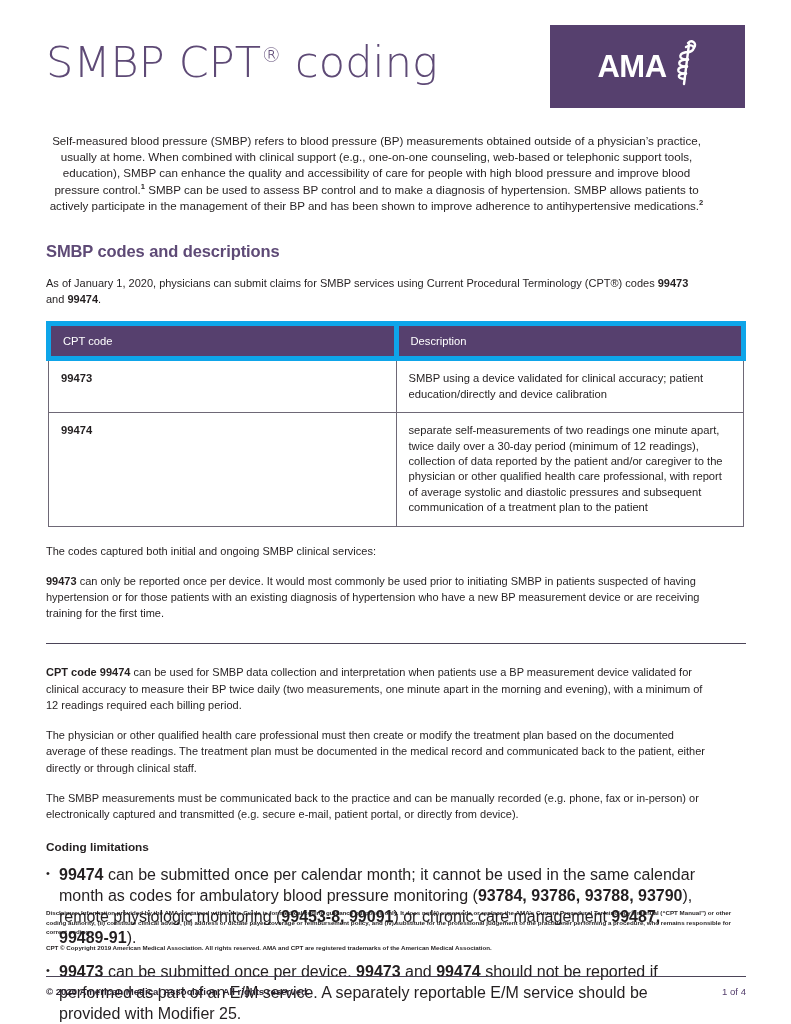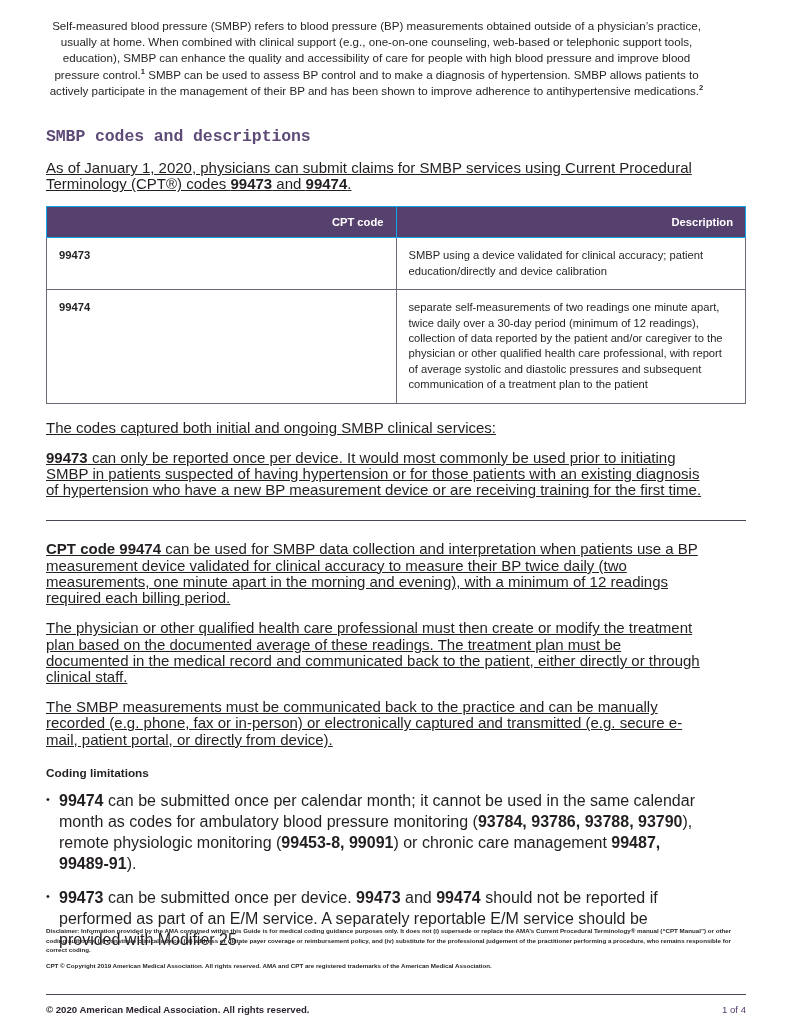--- a/index.html
+++ b/index.html
@@ -82,47 +82,45 @@
     padding-right: 38px;
   }
   sup { font-size: 7.6px; vertical-align: super; line-height: 0; font-weight: bold;}
 
   h2.section-head {
     color: #5e4a76;
     font-size: 16.5px;
     font-weight: bold;
     margin: 28px 0 14px 0;
     letter-spacing: -0.1px;
-    font-family: Liberation Mono, monospace;
   }
 
   p.para {
-    font-size: 15px;
+    font-size: 11px;
     line-height: 16.2px;
     margin: 0 0 14px 0;
     padding-right: 38px;
-    text-decoration: underline;
   }
   .b { font-weight: bold; }
 
   
   table.codes {
     width: 700px;
     border-collapse: collapse;
     margin: 6px 0 16px 0;
     table-layout: fixed;
   }
   table.codes th {
     background: #56406e;
     color: #ffffff;
     font-size: 11.2px;
-    font-weight: bold;
-    text-align: right;
+    font-weight: normal;
+    text-align: left;
     padding: 9px 12px;
-    border: 1px solid #0ea5e9;
+    border: 5px solid #0ea5e9;
   }
   table.codes td {
     border: 1px solid #6e6876;
     font-size: 11.2px;
     line-height: 15.4px;
     padding: 10px 12px;
     vertical-align: top;
     background: #ffffff;
   }
   table.codes td.code-cell {
@@ -207,20 +205,42 @@
     font-size: 9.6px;
     color: #56406e;
     font-weight: normal;
   }
 </style>
 </head>
 <body>
 
 <div class="page">
 
+  <div class="header">
+    <h1 class="doc-title"><span>SMBP CPT</span><span class="reg">®</span><span> coding</span></h1>
+
+    <div class="logo-block">
+      <div class="logo-inner">
+        <span class="logo-text">AMA</span>
+        <span class="logo-mark">
+          <svg width="34" height="50" viewBox="0 0 34 50" xmlns="http://www.w3.org/2000/svg">
+            <g fill="none" stroke="#ffffff" stroke-width="2.4" stroke-linecap="round">
+              <path d="M20 46 L25 6"></path>
+              <path d="M22 9 C30 4, 33 12, 25 14"></path>
+              <path d="M25.5 14 C14 14, 13 22, 24 21.5"></path>
+              <path d="M24 21.5 C13 21, 12 29, 23 28.5"></path>
+              <path d="M23 28.5 C12 28, 11 36, 22 35.5"></path>
+              <path d="M22 35.5 C13 35, 12.5 41, 20.5 41"></path>
+            </g>
+            <path d="M24 5 C28 1, 33 5, 30 10" fill="none" stroke="#ffffff" stroke-width="2.4" stroke-linecap="round"></path>
+          </svg>
+        </span>
+      </div>
+    </div>
+  </div>
 
   <p class="intro"><span>Self-measured blood pressure (SMBP) refers to blood pressure (BP) measurements obtained outside of a physician’s practice, usually at home. When combined with clinical support (e.g., one-on-one counseling, web-based or telephonic support tools, education), SMBP can enhance the quality and accessibility of care for people with high blood pressure and improve blood pressure control.</span><sup>1</sup><span> SMBP can be used to assess BP control and to make a diagnosis of hypertension. SMBP allows patients to actively participate in the management of their BP and has been shown to improve adherence to antihypertensive medications.</span><sup>2</sup></p>
 
   <h2 class="section-head">SMBP codes and descriptions</h2>
 
   <p class="para"><span>As of January 1, 2020, physicians can submit claims for SMBP services using Current Procedural Terminology (CPT®) codes </span><span class="b">99473</span><span> and </span><span class="b">99474</span><span>.</span></p>
 
   <table class="codes">
     <thead>
       <tr>

